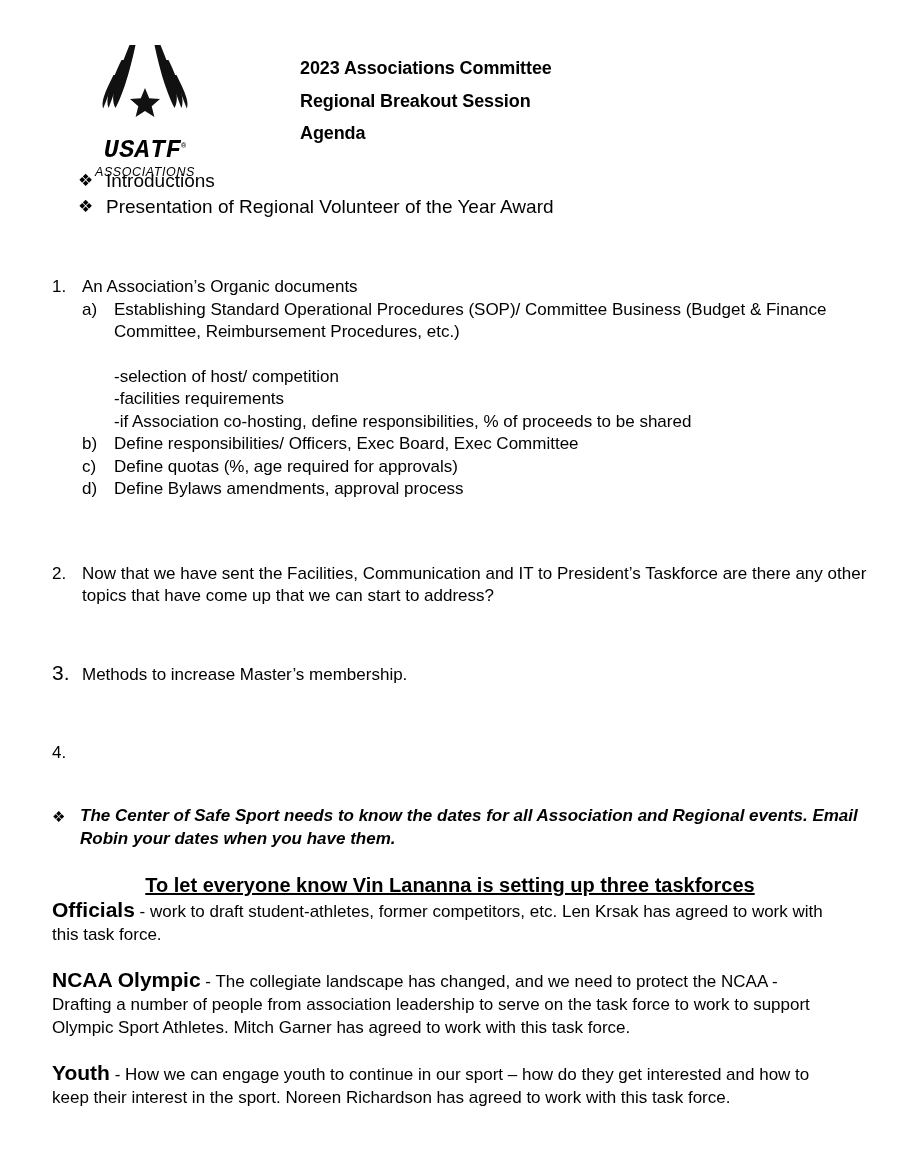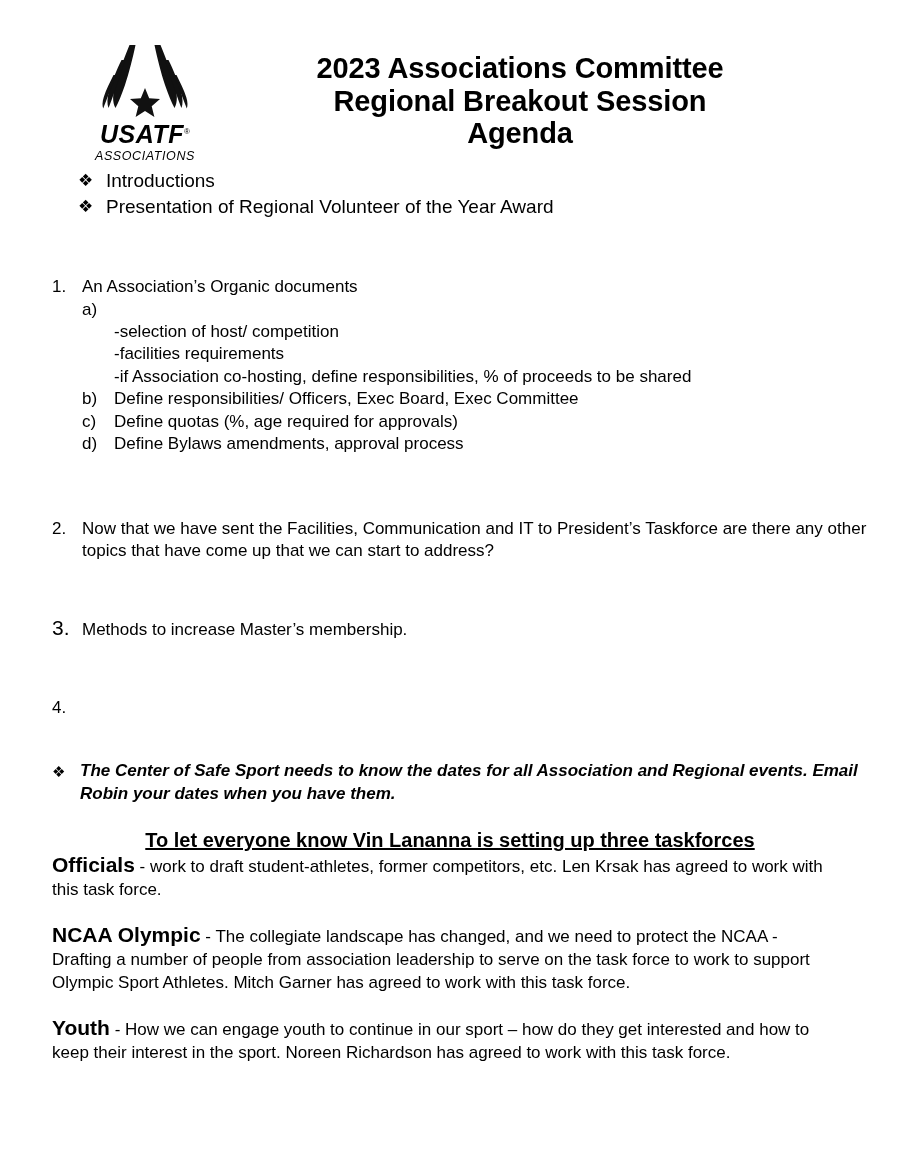--- a/index.html
+++ b/index.html
@@ -35,27 +35,27 @@
     height: 126px;
     text-align: center;
   }
   .logo-mark {
     display: block;
     width: 92px;
     height: 80px;
     margin: 0 auto;
   }
   .logo-word {
-    font-family: Liberation Sans, sans-serif;
+    font-family: Liberation Mono, monospace;
     font-weight: bold;
     font-style: italic;
     font-size: 25px;
     letter-spacing: 0.5px;
     line-height: 1;
-    margin-top: 2px;
+    margin-top: 18px;
     position: relative;
     display: inline-block;
   }
   .logo-word .tm {
     font-size: 8px;
     font-style: normal;
     font-weight: normal;
     vertical-align: super;
     letter-spacing: 0;
   }
@@ -66,22 +66,22 @@
     letter-spacing: 0.6px;
     line-height: 1;
     margin-top: 3px;
   }
 
   .doc-title {
     position: absolute;
     left: 300px;
     top: 52px;
     width: 440px;
-    text-align: center;
-    font-size: 29px;
+    text-align: left;
+    font-size: 18px;
     font-weight: bold;
     line-height: 32.5px;
     letter-spacing: -0.1px;
   }
   .doc-title .tline { display: block; }
 
   
   .content {
     position: absolute;
     left: 0;
@@ -247,20 +247,21 @@
 
     <div class="num-list">
 
       <div class="num-item">
         <span class="marker">1.</span>
         <span>An Association’s Organic documents</span>
 
         <div class="sub-list">
           <div class="sub-item">
             <span class="marker">a)</span>
+            <span>Establishing Standard Operational Procedures (SOP)/ Committee Business (Budget &amp; Finance Committee, Reimbursement Procedures, etc.)</span>
           </div>
 
           <div class="spacer-22"></div>
 
           <div class="dash-block">
             <div>-selection of host/ competition</div>
             <div>-facilities requirements</div>
             <div>-if Association co-hosting, define responsibilities, % of proceeds to be shared</div>
           </div>
 

